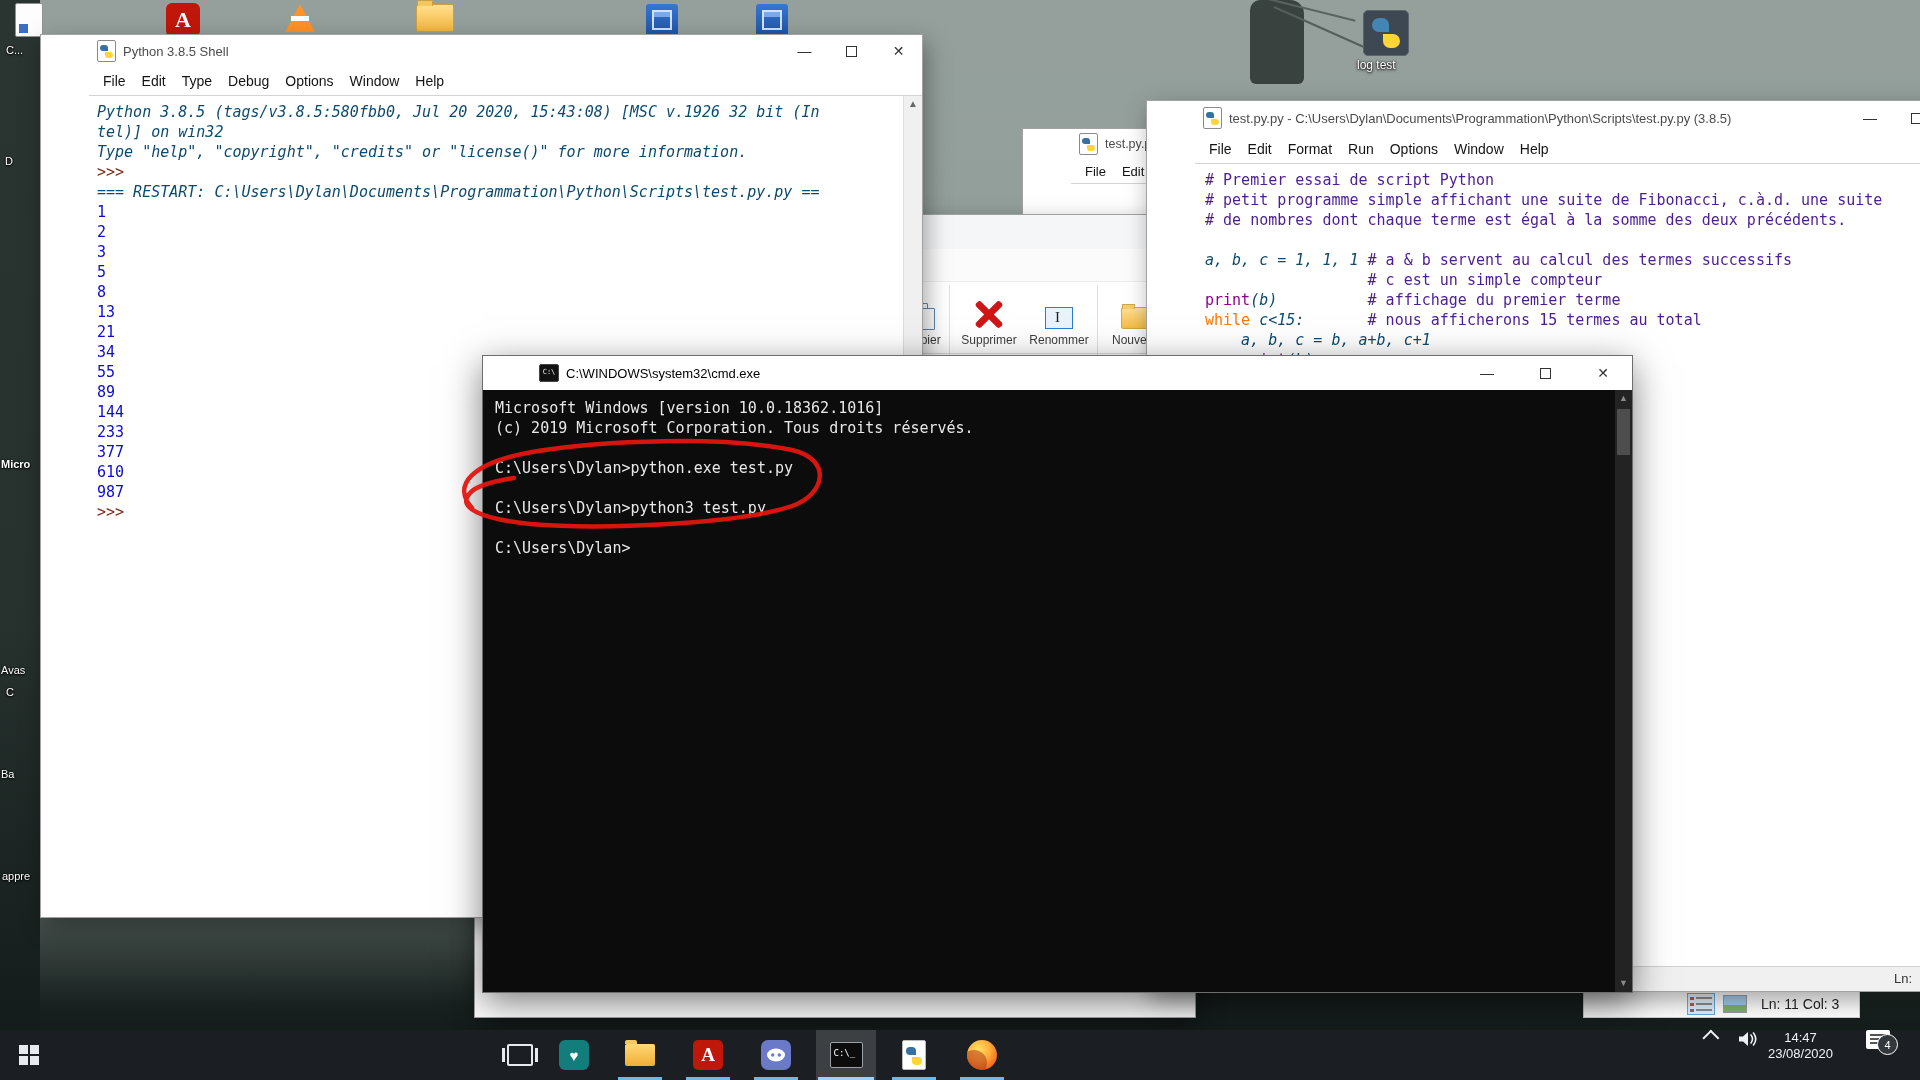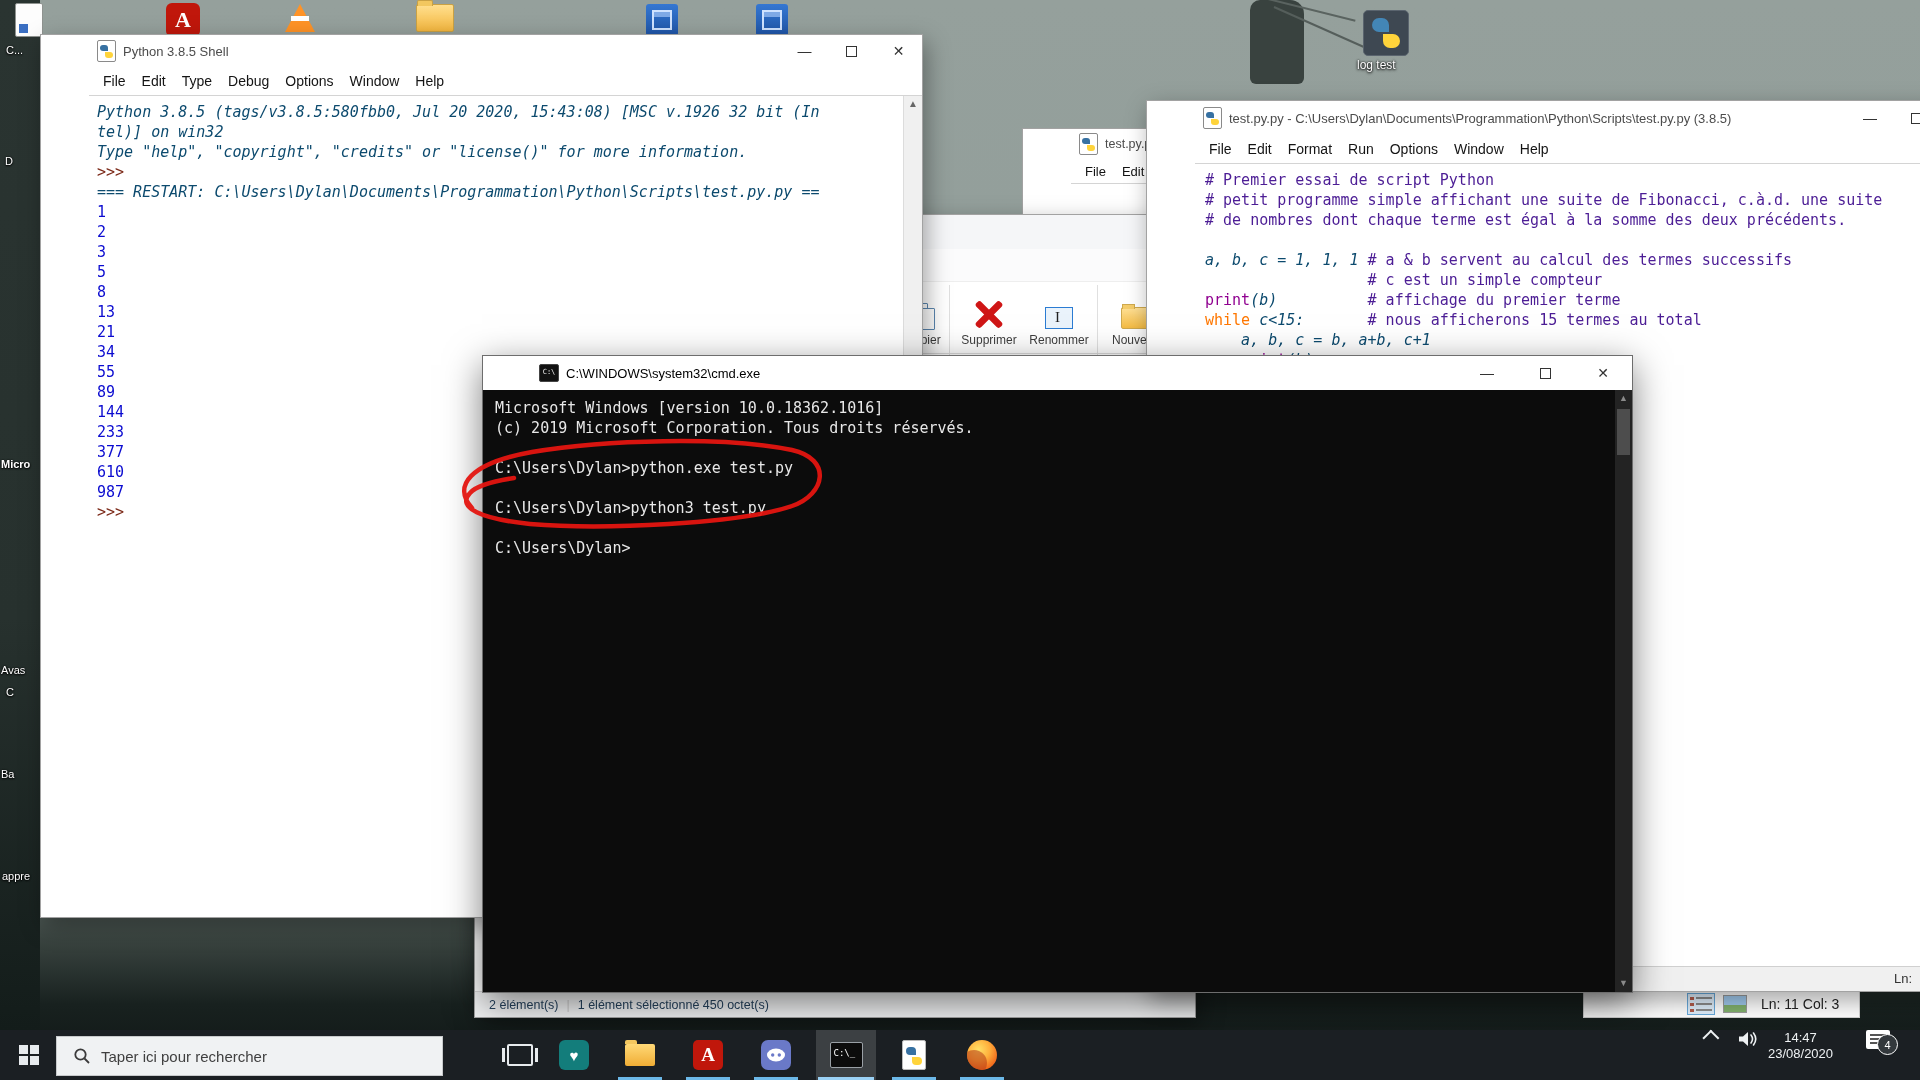--- a/index.html
+++ b/index.html
@@ -217,25 +217,20 @@
     </div>
     <div class="rdiv" style="left:622px;"></div>
     <div class="ribbon-item" style="left:626px;top:74px;">
       <div class="ric">
           <div class="sfold"></div>
         </div>
       <div>Nouveau</div>
     </div>
     <div style="position:absolute;left:0;top:138px;right:0;height:1px;background:#dcdcdc;"></div>
 
-    <div class="statusbar">
-      <span style="margin-left:14px;">2 élément(s)</span>
-      <span style="margin:0 8px;color:#ccc;">|</span>
-      <span>1 élément sélectionné  450 octet(s)</span>
-    </div>
   </div>
 
   <div class="win" style="left:40px;top:34px;width:833px;height:882px;z-index:4;">
     <div class="tbar">
       <div class="pyfile"></div>
       <div class="ttl">Python 3.8.5 Shell</div>
       <div class="wbtns">
         <div class="wbtn">—</div>
         <div class="wbtn sq">
             <span></span>
@@ -313,27 +308,20 @@
 
   <div id="taskbar">
     <div class="tb-slot" style="left:6px;width:46px;">
       <div class="startlogo">
           <i></i>
           <i></i>
           <i></i>
           <i></i>
         </div>
     </div>
-    <div class="searchbox">
-      <svg width="18" height="18" style="margin:0 10px 0 16px;" viewBox="0 0 18 18">
-        <circle cx="7.5" cy="7.5" r="5.2" fill="none" stroke="#3b3b3b" stroke-width="1.8"></circle>
-        <line x1="11.5" y1="11.5" x2="16" y2="16" stroke="#3b3b3b" stroke-width="1.8"></line>
-      </svg>
-      <span>Taper ici pour rechercher</span>
-    </div>
     <div class="tb-slot" style="left:496px;width:48px;">
         <div class="tv-ic"></div>
       </div>
     <div class="tb-slot" style="left:550px;width:48px;">
         <div class="heart-ic">♥</div>
       </div>
     <div class="tb-slot" style="left:616px;width:48px;">
         <div class="tfold"></div>
         <div class="underl" style="left:2px;width:44px;"></div>
       </div>

